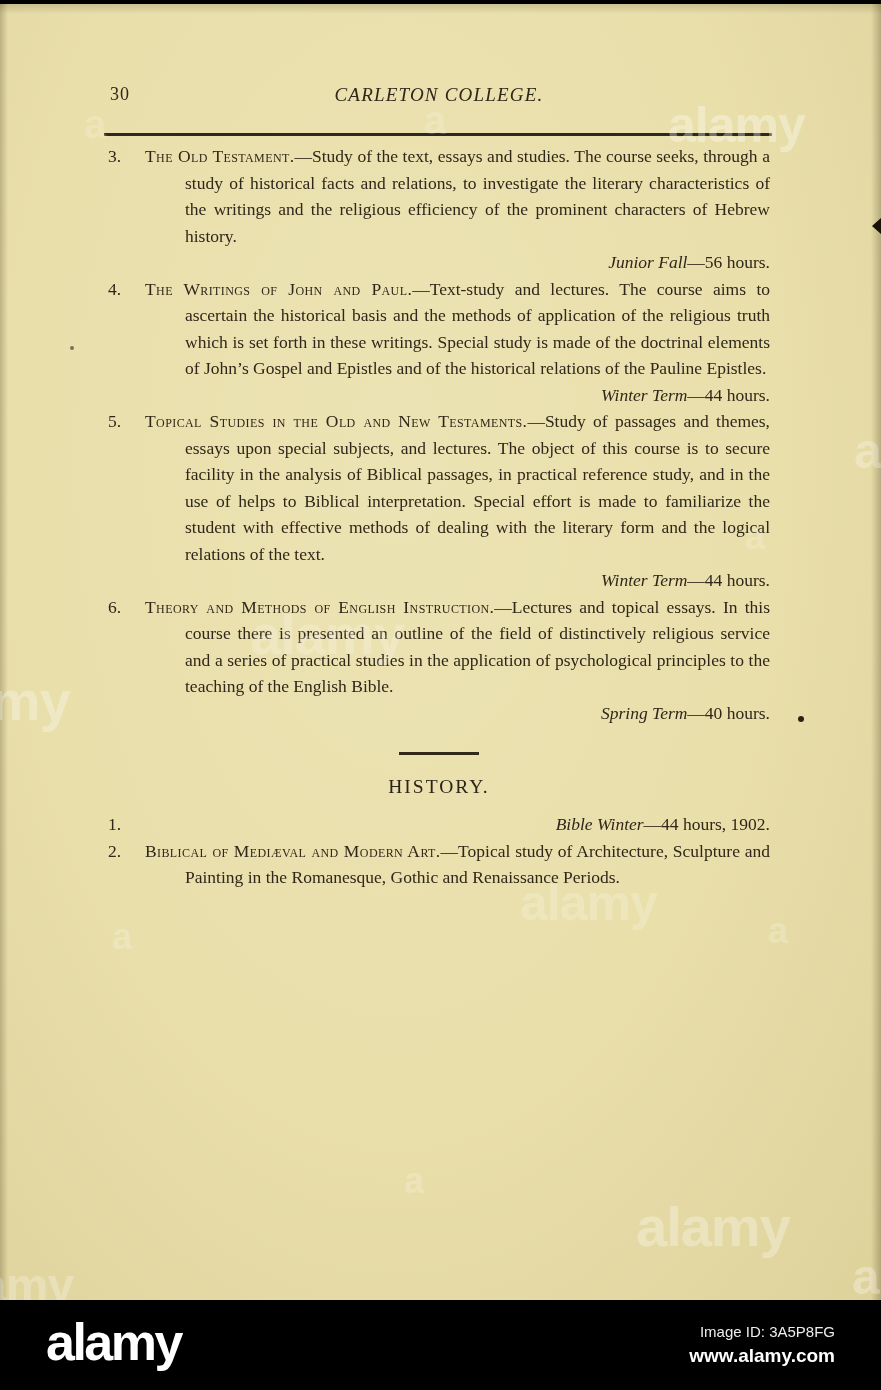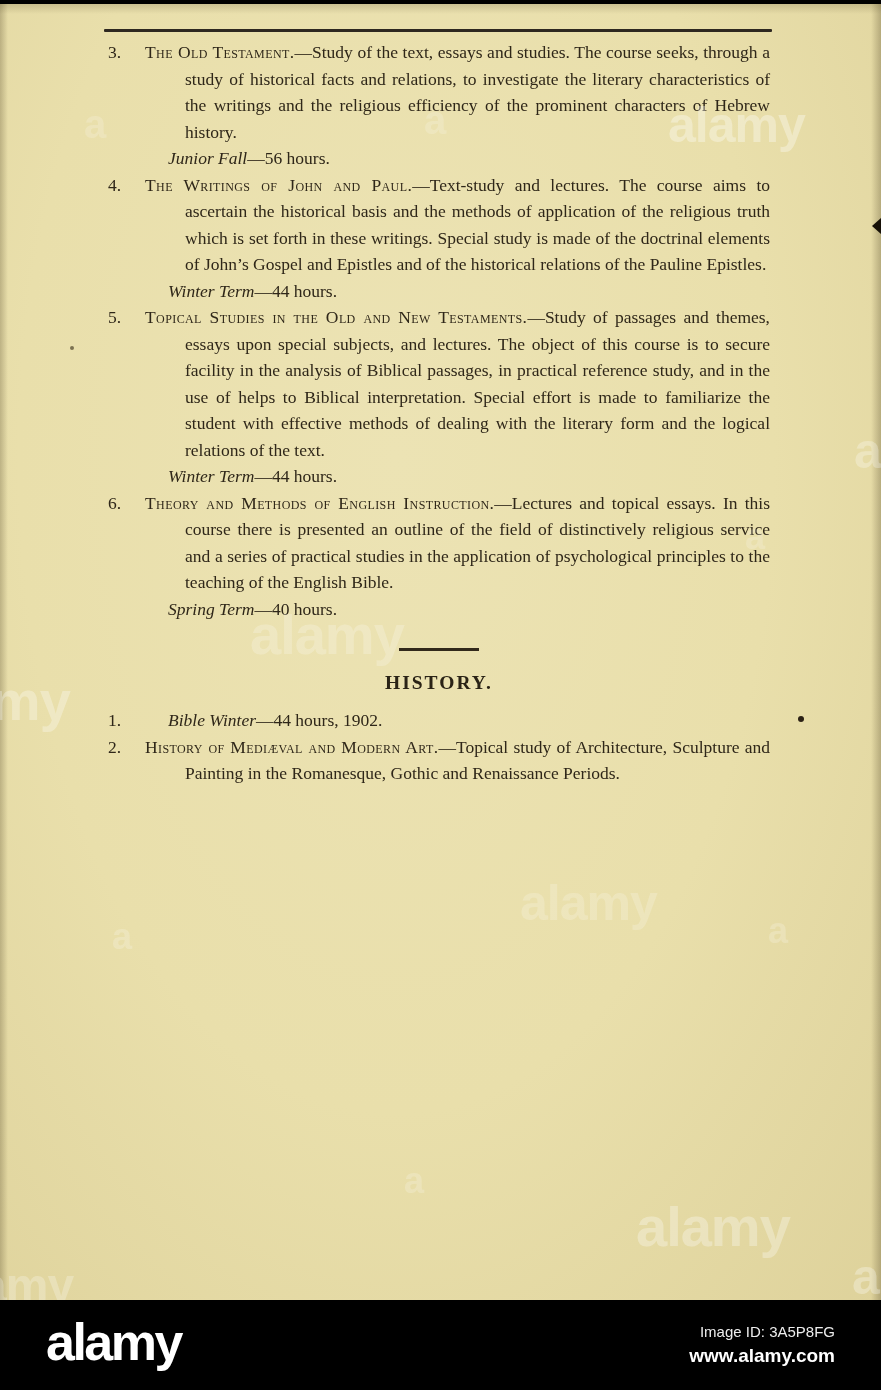--- a/index.html
+++ b/index.html
@@ -22,28 +22,28 @@
     position:absolute;left:0;width:100%;text-align:center;
     font-style:italic;font-size:19px;letter-spacing:1.2px;
   }
   .rule{margin:25px 0 0 -4px;width:668px;height:3px;background:#2e2820;border-radius:1px;}
   .maintext{margin-top:7px;}
   p.body{
     margin:0 0 0 77px;text-indent:-40px;text-align:justify;
     font-size:17.5px;line-height:26.5px;
   }
   .sc{font-variant:small-caps;letter-spacing:0.4px;margin-top:36px;}
-  .term{margin-left:60px;font-size:17.5px;line-height:26.5px;}
+  .term{margin-left:60px;font-size:17.5px;line-height:26.5px;text-align:right;}
   .ital{font-style:italic;}
   .num{position:absolute;left:0;top:0;font-size:17.5px;line-height:26.5px;}
   .course{position:relative;}
   .divider{width:80px;height:3px;background:#32291b;margin:26px auto 0 auto;}
   h2.sect{
     margin:21px 0 13px 0;text-align:center;font-size:19.5px;
-    font-weight:bold;letter-spacing:2px;color:#2a2316;
+    font-weight:normal;letter-spacing:2px;color:#2a2316;
   }
   .wm{
     position:absolute;font-family:"Liberation Sans","DejaVu Sans",sans-serif;
     font-weight:bold;color:#fff;letter-spacing:-1px;white-space:nowrap;
     pointer-events:none;user-select:none;
   }
   .nick{
     position:absolute;right:0;top:214px;width:9px;height:16px;background:#171107;
     clip-path:polygon(100% 0, 0 50%, 100% 100%);
   }
@@ -60,20 +60,24 @@
   .fid{font-size:15px;color:#ededed;margin-bottom:5px;}
   .furl{font-size:19px;font-weight:bold;}
 </style>
 </head>
 <body>
 
 <div class="canvas">
   <div class="paper">
 
     <div class="content">
+      <div class="pagehead">
+        <span class="pnum">30</span>
+        <span class="ptitle">CARLETON COLLEGE.</span>
+      </div>
       <div class="rule"></div>
 
       <div class="maintext">
 
         <div class="course">
           <span class="num">3.</span>
           <p class="body"><span class="sc">The Old Testament.</span><span>—Study of the text, essays and studies. The course seeks, through a study of historical facts and relations, to investigate the literary characteristics of the writings and the religious efficiency of the prominent characters of Hebrew history.</span></p>
           <div class="term"><span class="ital">Junior Fall</span><span>—56 hours.</span></div>
         </div>
 
@@ -98,21 +102,21 @@
         <div class="divider"></div>
         <h2 class="sect">HISTORY.</h2>
 
         <div class="course">
           <span class="num">1.</span>
           <div class="term"><span class="ital">Bible Winter</span><span>—44 hours, 1902.</span></div>
         </div>
 
         <div class="course">
           <span class="num">2.</span>
-          <p class="body"><span class="sc">History of Mediæval and Modern Art.</span><span>—Topical study of Architecture, Sculpture and Painting in the Romanesque, Gothic and Renaissance Periods.</span></p>
+          <p class="body"><span class="sc">Biblical of Mediæval and Modern Art.</span><span>—Topical study of Architecture, Sculpture and Painting in the Romanesque, Gothic and Renaissance Periods.</span></p>
         </div>
 
       </div>
     </div>
 
     <span class="wm" style="left:668px;top:92px;font-size:50px;opacity:.34;">alamy</span>
     <span class="wm" style="left:84px;top:98px;font-size:40px;opacity:.18;">a</span>
     <span class="wm" style="left:424px;top:94px;font-size:40px;opacity:.18;">a</span>
     <span class="wm" style="left:250px;top:598px;font-size:56px;opacity:.22;">alamy</span>
     <span class="wm" style="left:745px;top:512px;font-size:36px;opacity:.18;">a</span>

